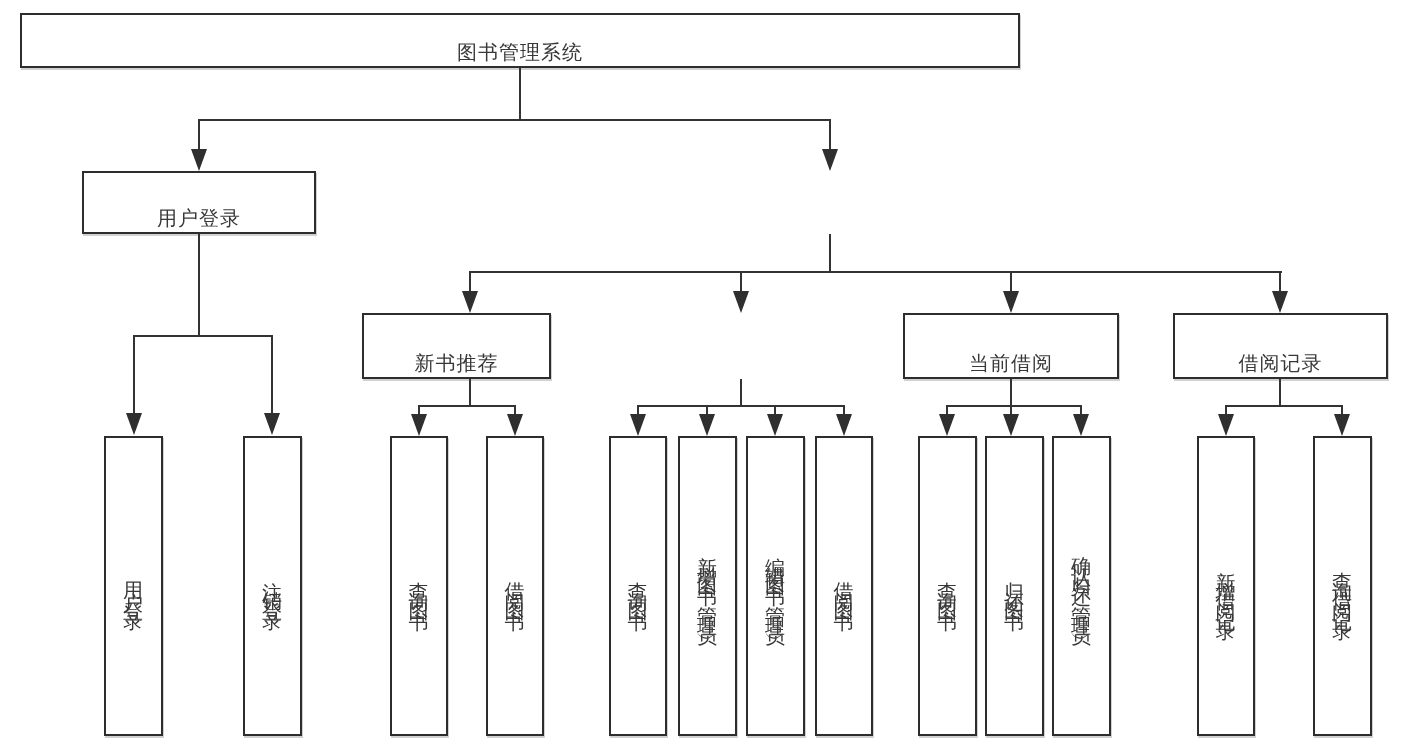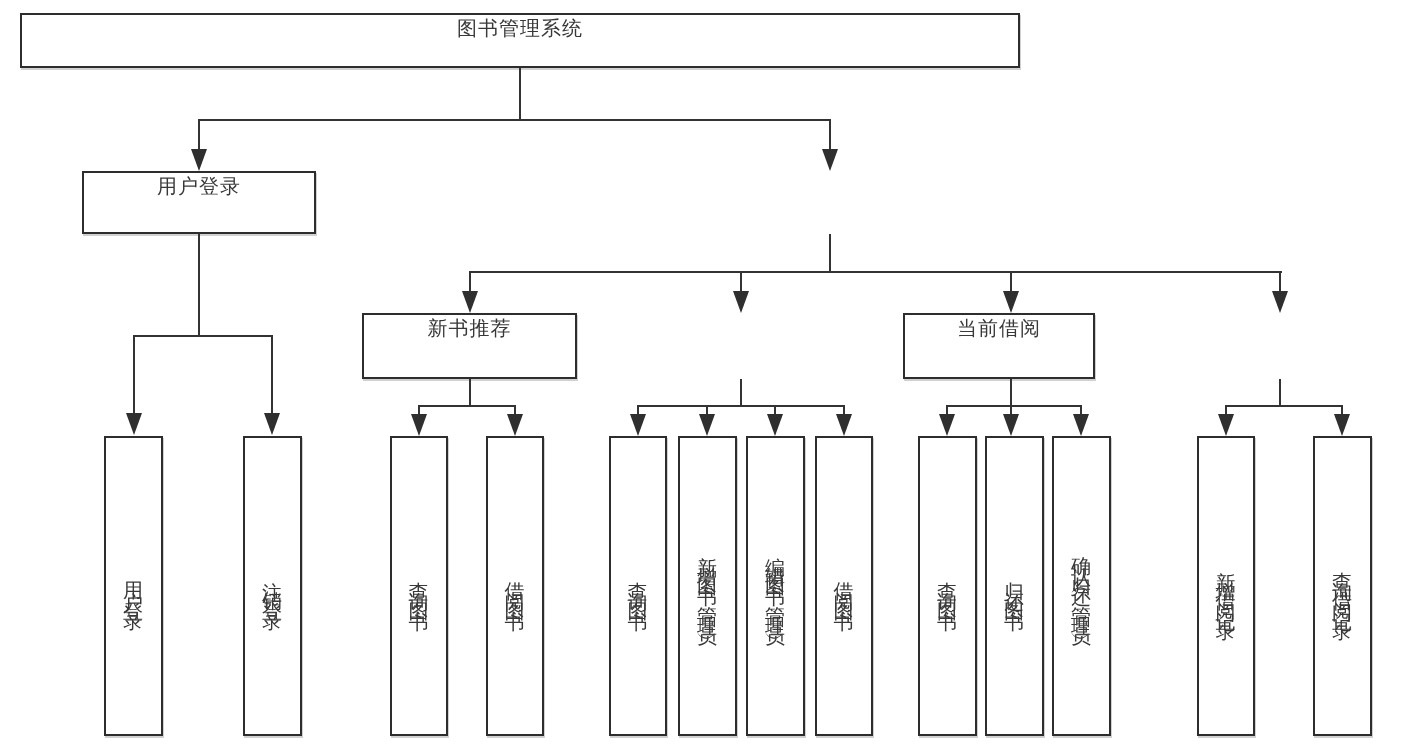--- a/index.html
+++ b/index.html
@@ -2,21 +2,21 @@
 <html><head>
 <meta charset="utf-8">
 <style>
   html,body{margin:0;padding:0;background:#ffffff;}
   #stage{
     position:relative;width:1405px;height:747px;background:#ffffff;overflow:hidden;
     font-family:"Liberation Sans","DejaVu Sans",sans-serif;color:#383838;
   }
   .box{
     position:absolute;background:#ffffff;border:2px solid #2d2d2d;
-    box-sizing:border-box;display:flex;align-items:flex-start;justify-content:center;
+    box-sizing:border-box;display:flex;align-items:flex-end;justify-content:center;
     font-size:20px;letter-spacing:1px;color:#383838;
     box-shadow:1px 2px 0 rgba(0,0,0,0.18);
   }
   .vbox{
     position:absolute;background:#ffffff;border:2px solid #2d2d2d;
     box-sizing:border-box;display:flex;align-items:center;justify-content:center;
     font-size:20px;color:#383838;
     box-shadow:1px 2px 0 rgba(0,0,0,0.18);
   }
   .vlabel{
@@ -41,29 +41,32 @@
 
   <div class="box" style="left:20px;top:13px;width:1000px;height:55px;">
     <span>图书管理系统</span>
   </div>
 
   <div class="box" style="left:82px;top:171px;width:234px;height:63px;">
     <span>用户登录</span>
   </div>
 
 
-  <div class="box" style="left:362px;top:313px;width:215px;height:66px;">
+  <div class="box" style="left:362px;top:313px;width:189px;height:66px;">
     <span>新书推荐</span>
   </div>
 
 
-  <div class="box" style="left:903px;top:313px;width:192px;height:66px;">
+  <div class="box" style="left:903px;top:313px;width:216px;height:66px;">
     <span>当前借阅</span>
   </div>
 
+  <div class="box" style="left:1173px;top:313px;width:215px;height:66px;">
+    <span>借阅记录</span>
+  </div>
 
   <div class="vbox" style="left:104px;top:436px;width:59px;height:300px;">
     <span class="vlabel">用户登录</span>
   </div>
 
   <div class="vbox" style="left:243px;top:436px;width:59px;height:300px;">
     <span class="vlabel">注销登录</span>
   </div>
 
   <div class="vbox" style="left:390px;top:436px;width:58px;height:300px;">

